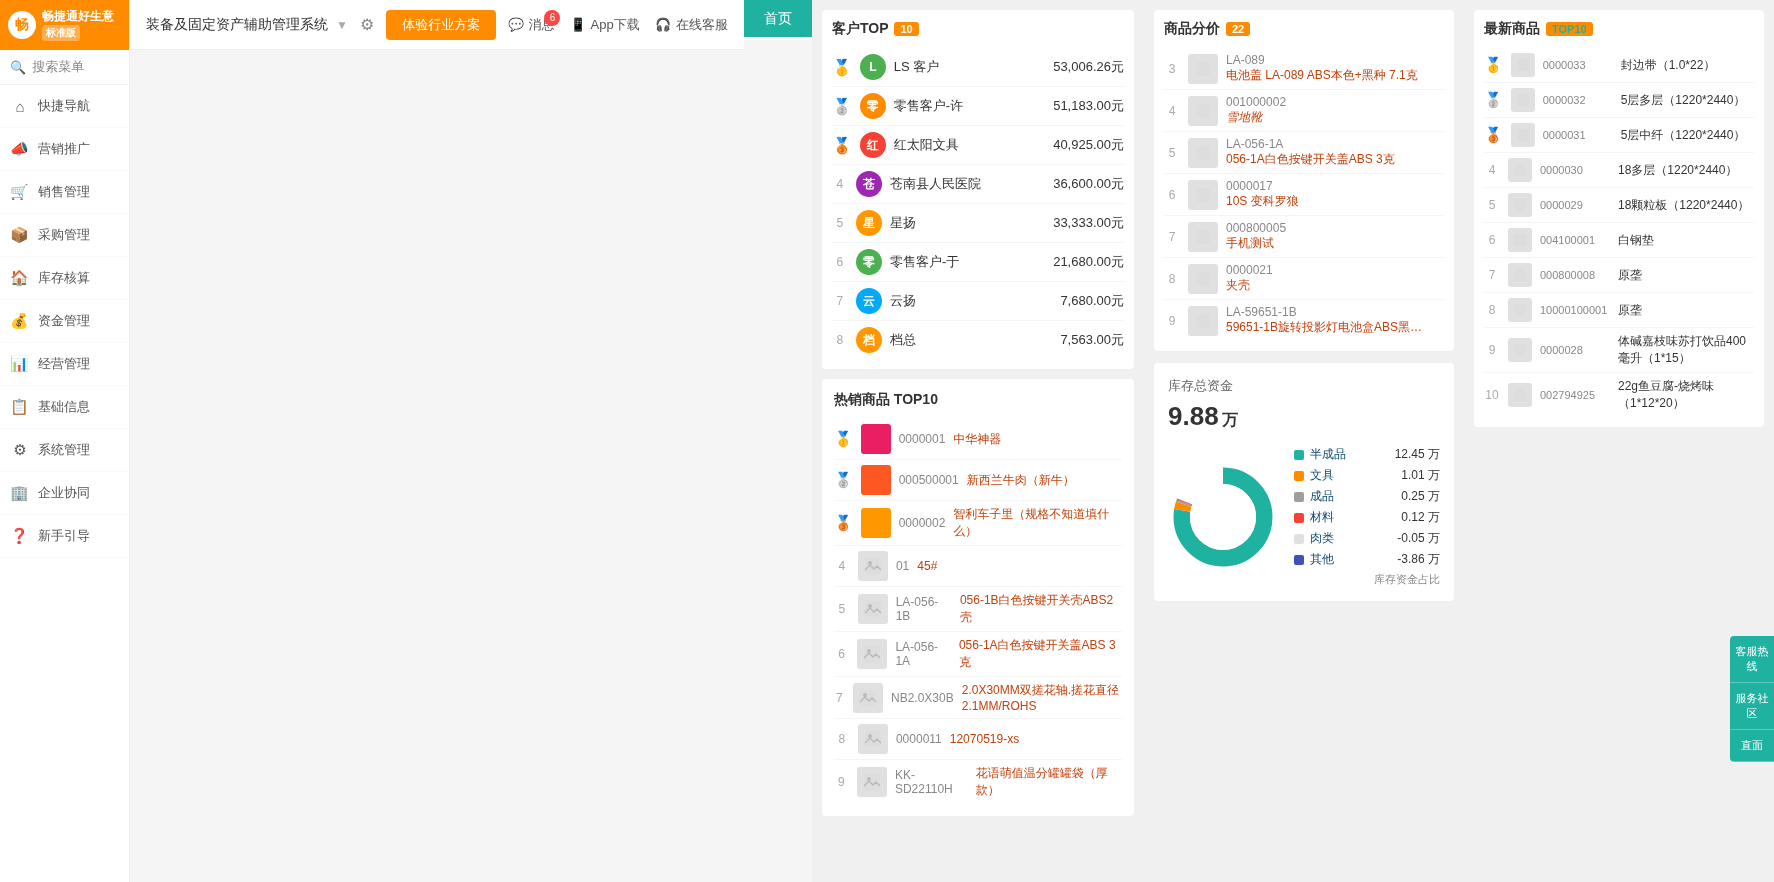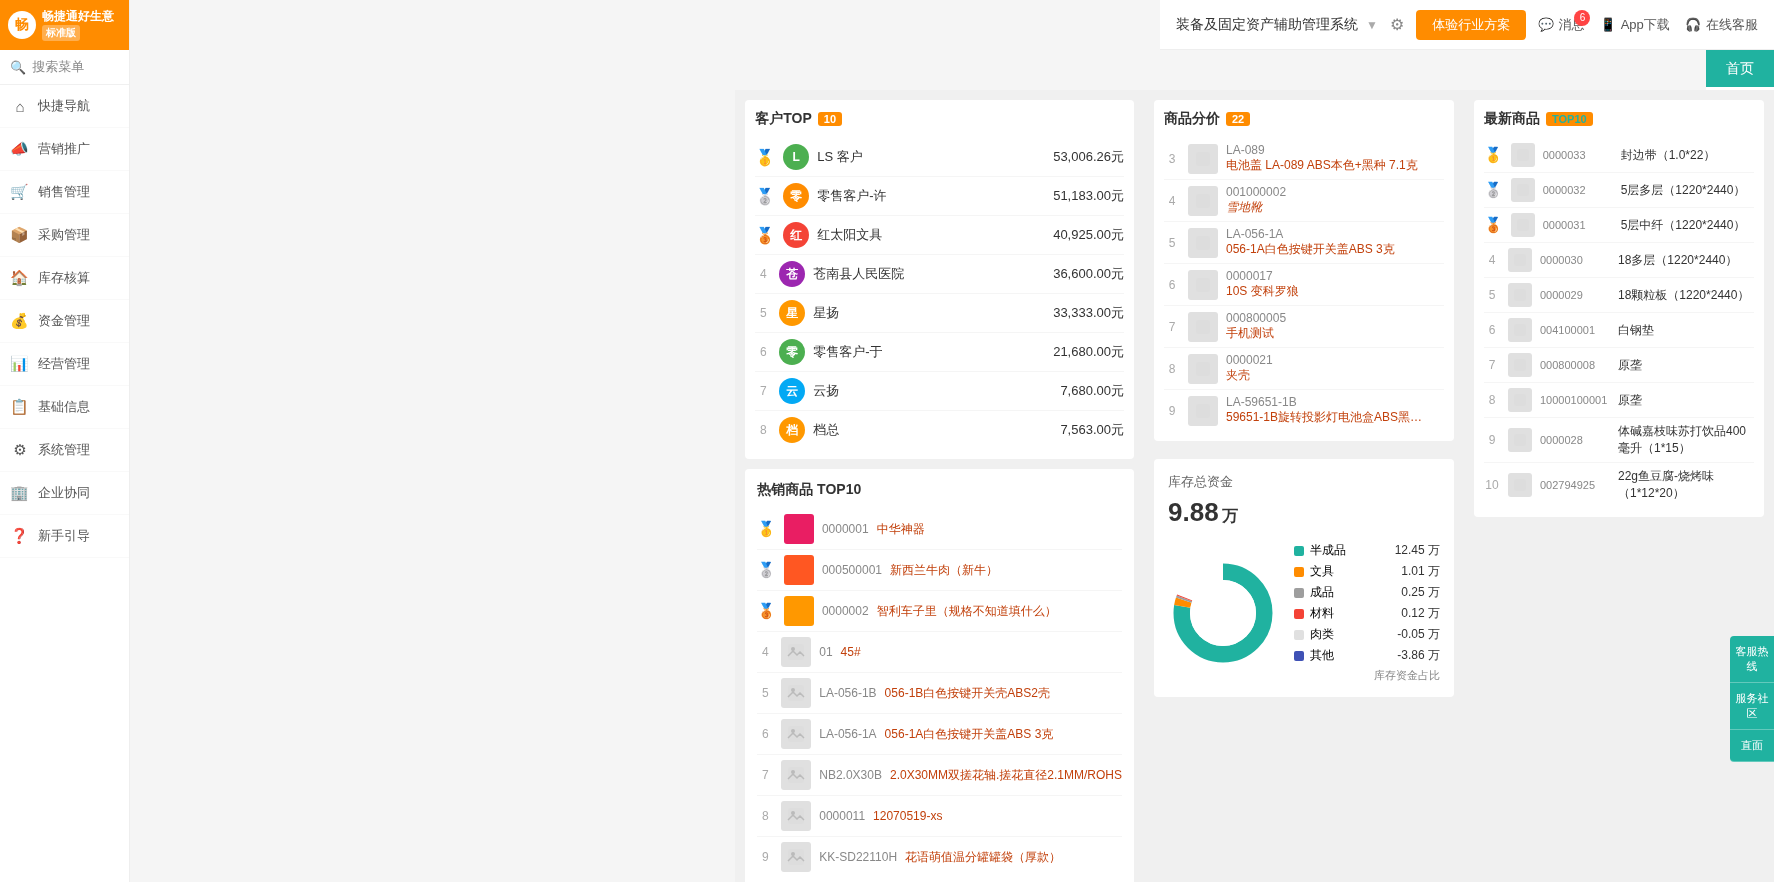--- a/index.html
+++ b/index.html
@@ -47,23 +47,21 @@
       display: flex; align-items: center; gap: 8px;
       color: #555; cursor: pointer; font-size: 13px;
       border-bottom: 1px solid #f9f9f9;
     }
     .sidebar-item .si-icon { font-size: 15px; width: 20px; text-align: center; }
 
     
     .main-area {
       flex: 1;
       display: flex;
-      flex-direction: column;
       overflow: hidden;
-      align-items: flex-end;
     }
     .topbar {
       background: #fff;
       height: 50px;
       display: flex; align-items: center;
       padding: 0 16px;
       border-bottom: 1px solid #eee;
       gap: 12px;
     }
     .topbar-system {
@@ -123,21 +121,21 @@
       gap: 10px;
     }
 
     
     .content-mid {
       width: 320px;
       overflow-y: auto;
       padding: 10px;
       display: flex;
       flex-direction: column;
-      gap: 18px;
+      gap: 12px;
     }
 
     
     .content-right {
       width: 310px;
       overflow-y: auto;
       padding: 10px;
       display: flex;
       flex-direction: column;
       gap: 10px;
@@ -209,21 +207,21 @@
     .donut-chart-area {
       display: flex; gap: 16px; align-items: center;
     }
     .donut-svg { width: 110px; height: 110px; flex-shrink: 0; }
     .legend { flex: 1; }
     .legend-item {
       display: flex; align-items: center; gap: 6px;
       margin-bottom: 4px; font-size: 12px;
     }
     .legend-dot { width: 10px; height: 10px; border-radius: 2px; flex-shrink: 0; }
-    .legend-label { color: #000000; flex: 1; }
+    .legend-label { color: #0c4a6e; flex: 1; }
     .legend-val { color: #333; font-size: 12px; }
     .legend-sub { font-size: 11px; color: #888; margin-top: 2px; text-align: right; }
 
     
     .new-prod-item {
       display: flex; align-items: center; gap: 8px;
       padding: 5px 0; border-bottom: 1px solid #f5f5f5; font-size: 12px;
     }
     .new-prod-item:last-child { border-bottom: none; }
     .np-img { width: 24px; height: 24px; background: #e0e0e0; border-radius: 3px; flex-shrink: 0; display:flex;align-items:center;justify-content:center; font-size:10px;color:#aaa; }

